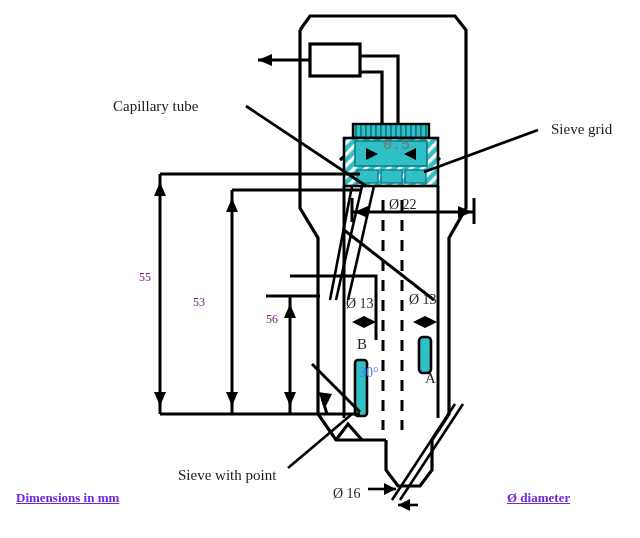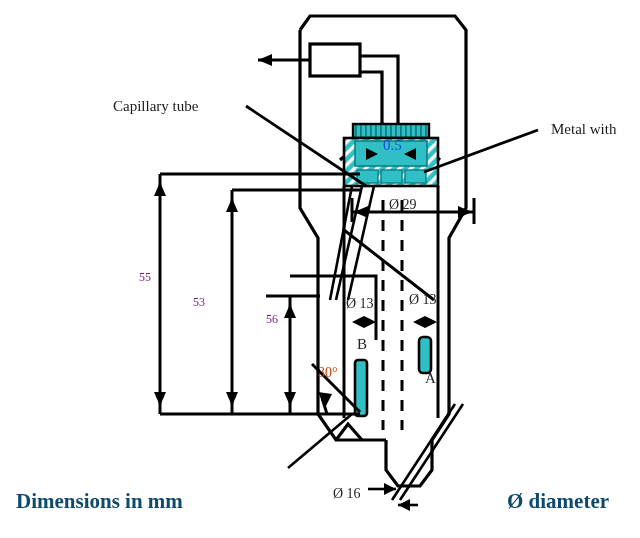--- a/index.html
+++ b/index.html
@@ -29,23 +29,23 @@
     position: absolute;
     font-family: "Liberation Serif", serif;
     color: #1a1a1a;
     white-space: nowrap;
     line-height: 1;
   }
   .lbl-callout { font-size: 15px; }
   .lbl-dim     { font-size: 12px; color: #701a75; }
   .lbl-diam    { font-size: 14px; color: #222222; }
   .lbl-part    { font-size: 15px; color: #222222; }
-  .lbl-angle   { font-size: 14px; color: #c2410c; }
-  .lbl-grid    { font-size: 15px; color: #1d4ed8; }
-  .lbl-footer  { font-size: 21px; font-weight: bold; color: #0c4a6e; }
+  .lbl-angle   { font-size: 14px; color: #3b82f6; margin-left: 41px; }
+  .lbl-grid    { font-size: 15px; color: #737373; font-family: Liberation Mono, monospace; }
+  .lbl-footer  { font-size: 13px; font-weight: bold; color: #6d28d9; text-decoration: underline; }
 </style>
 </head>
 <body>
 
 <div id="stage">
 
   <svg id="diagram-svg" viewBox="0 0 640 538">
     <defs>
 
       <pattern id="tealHatch" width="8" height="8" patternUnits="userSpaceOnUse" patternTransform="rotate(45)">
@@ -204,32 +204,33 @@
       <line x1="538" y1="130" x2="424" y2="172"></line>
     </g>
 
     <g fill="none" stroke="#000000" stroke-width="3.2">
       <path d="M 336 440 L 348 424 L 362 440"></path>
     </g>
   </svg>
 
   <div class="lbl lbl-callout" style="left:113px; top:99px;">Capillary tube</div>
 
-  <div class="lbl lbl-callout" style="left:551px; top:122px;">Metal with</div>
-
+  <div class="lbl lbl-callout" style="left:551px; top:122px;">Sieve grid</div>
+
+  <div class="lbl lbl-callout" style="left:178px; top:468px;">Sieve with point</div>
 
   <div class="lbl lbl-grid" style="left:383px; top:138px;">0.5</div>
 
   <div class="lbl lbl-dim" style="left:139px; top:271px;">55</div>
 
   <div class="lbl lbl-dim" style="left:193px; top:296px;">53</div>
 
   <div class="lbl lbl-dim" style="left:266px; top:313px;">56</div>
 
-  <div class="lbl lbl-diam" style="left:389px; top:198px;">Ø 29</div>
+  <div class="lbl lbl-diam" style="left:389px; top:198px;">Ø 22</div>
 
   <div class="lbl lbl-diam" style="left:346px; top:297px;">Ø 13</div>
 
   <div class="lbl lbl-diam" style="left:409px; top:293px;">Ø 13</div>
 
   <div class="lbl lbl-diam" style="left:313px; top:487px;margin-left:20px;">Ø 16</div>
 
   <div class="lbl lbl-part" style="left:357px; top:337px;">B</div>
 
   <div class="lbl lbl-part" style="left:425px; top:371px;">A</div>

